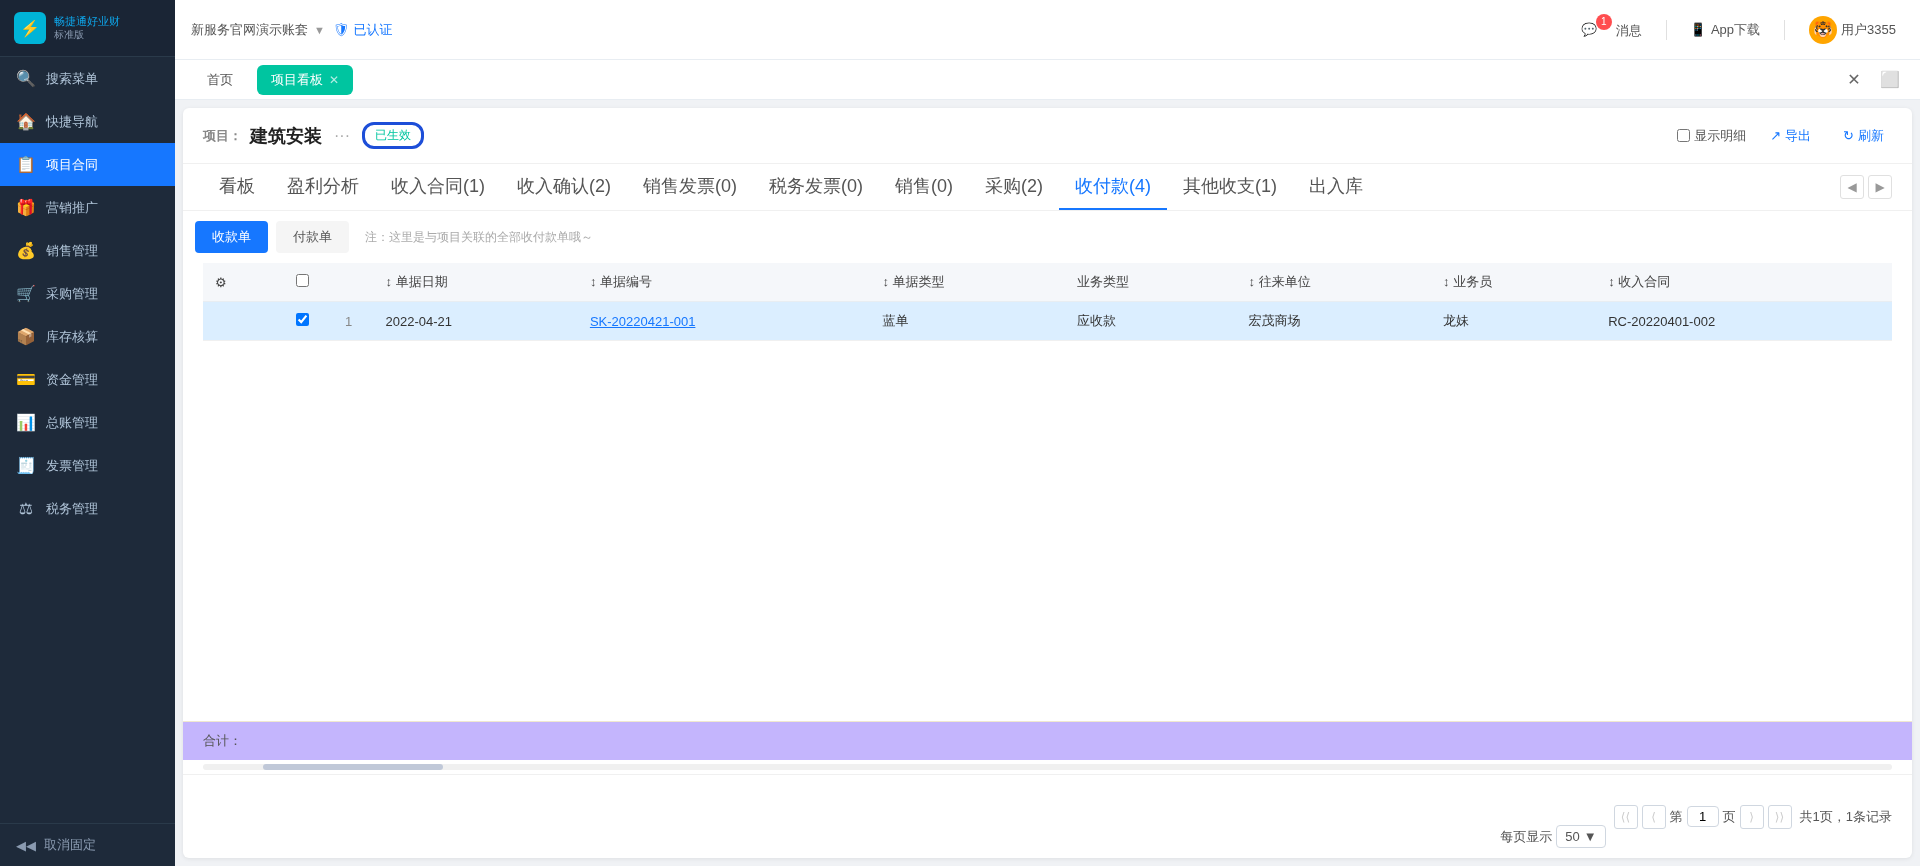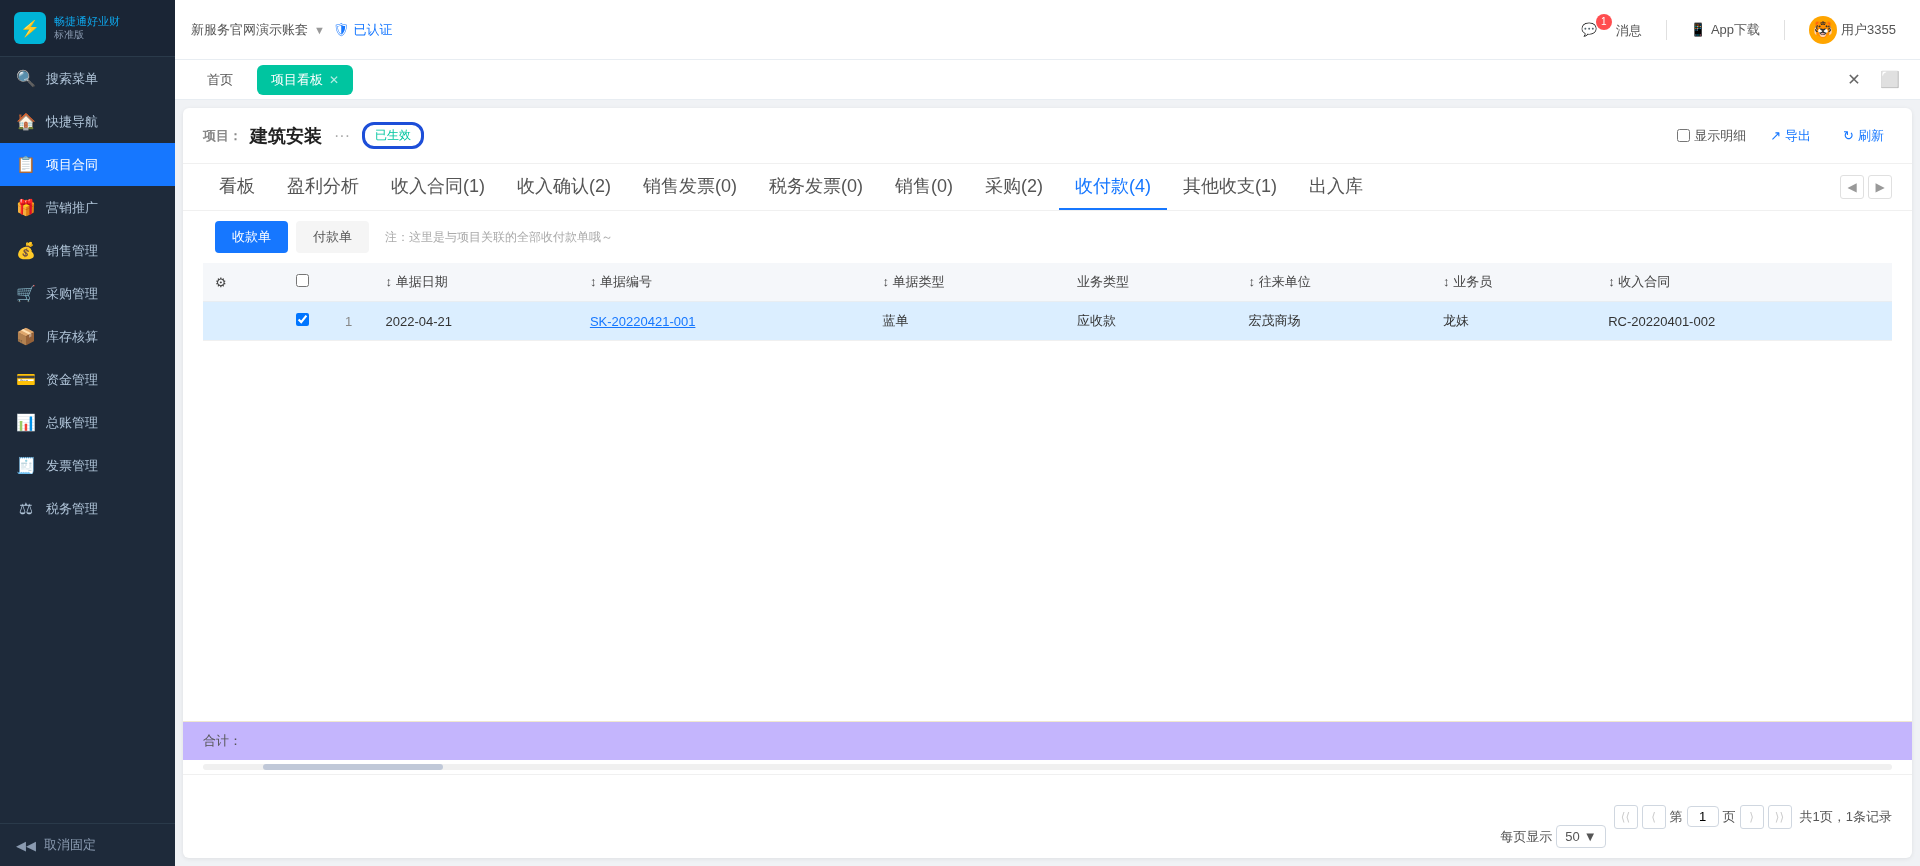--- a/index.html
+++ b/index.html
@@ -309,21 +309,21 @@
       color: #999;
       font-size: 12px;
       border: 1px solid #e0e0e0;
       border-radius: 3px;
     }
 
     
     .sub-tabs {
       display: flex;
       align-items: center;
-      padding: 10px 32px;
+      padding: 10px 12px;
       gap: 8px;
       flex-shrink: 0;
     }
     .sub-tab {
       padding: 6px 16px;
       border-radius: 4px;
       cursor: pointer;
       font-size: 13px;
       border: 1px solid transparent;
     }

